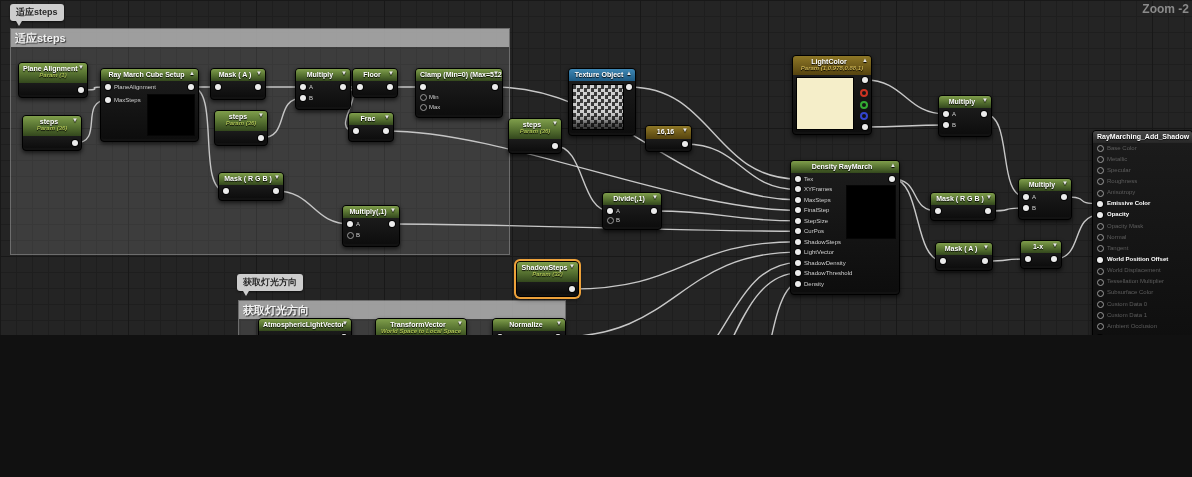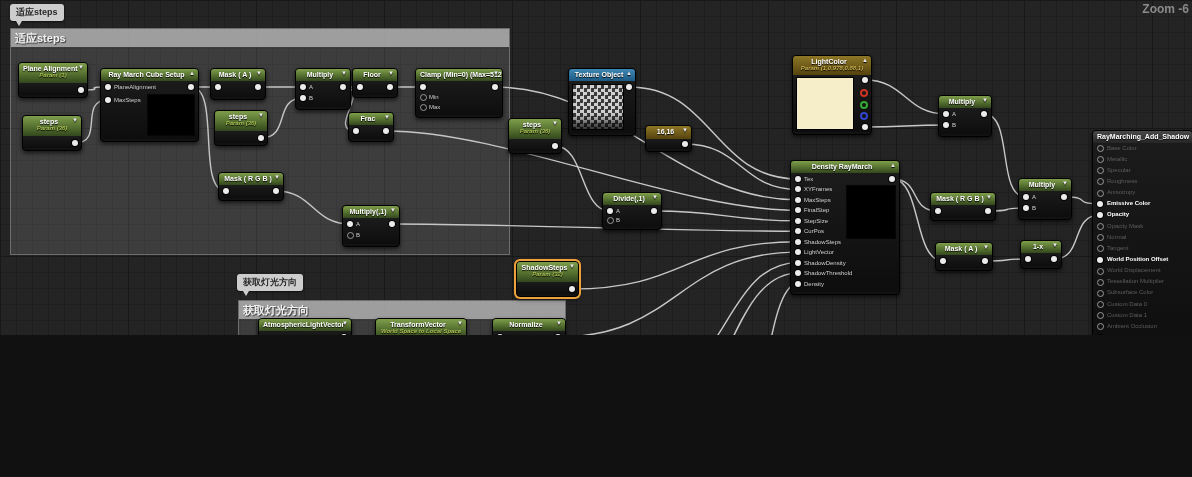--- a/index.html
+++ b/index.html
@@ -477,14 +477,14 @@
           <span class="plabel dim" style="left: 14px; top: 179.9px;">Ambient Occlusion</span>
           <span class="pin" style="left: 4px; top: 191.55px;"></span>
           <span class="plabel bright" style="left: 14px; top: 191.05px;">Refraction</span>
           <span class="pin hollow" style="left: 4px; top: 202.7px;"></span>
           <span class="plabel dim" style="left: 14px; top: 202.2px;">Pixel Depth Offset</span>
           <span class="pin hollow" style="left: 4px; top: 213.85px;"></span>
           <span class="plabel dim" style="left: 14px; top: 213.35px;">Shading Model</span>
         </div>
       </div>
     </div>
-  <div id="zoom-label">Zoom -6</div>
+  <div id="zoom-label">Zoom -2</div>
 </div>
 
 </body></html>

